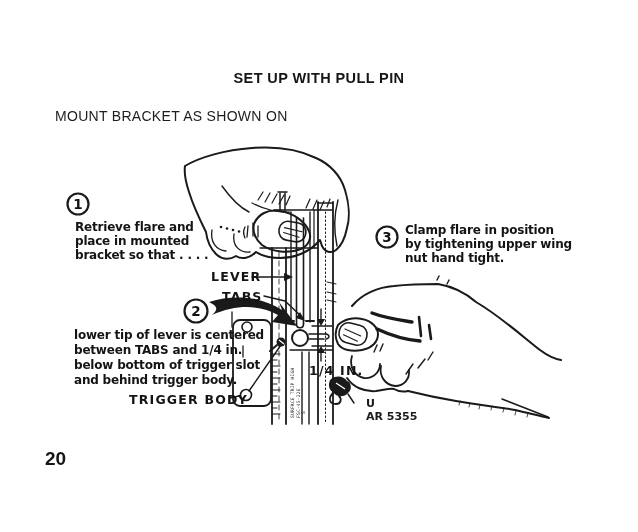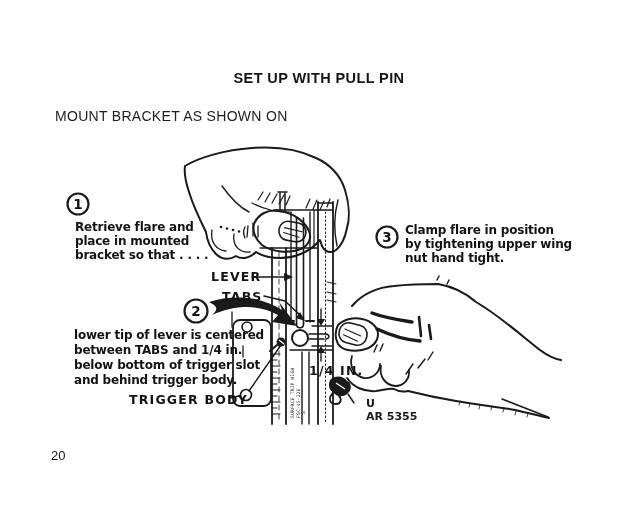--- a/index.html
+++ b/index.html
@@ -3,21 +3,21 @@
 <meta charset="utf-8">
 <style>
   html,body{margin:0;padding:0;background:#e8e8e8;}
   .page{position:relative;width:638px;height:532px;background:#ffffff;overflow:hidden;
         font-family:"Liberation Sans",sans-serif;color:#161616;}
   .title{position:absolute;top:70px;left:0;width:100%;text-align:center;
          font-size:14.5px;font-weight:bold;letter-spacing:.4px;}
   .intro{position:absolute;left:55px;font-size:14px;letter-spacing:.3px;color:#1d1d1d;}
   .intro.l1{top:108px;}
   .intro.l2{top:127px;}
-  .pageno{position:absolute;left:51px;top:448px;font-size:13px;font-weight:normal;}
+  .pageno{position:absolute;left:45px;top:448px;font-size:19px;font-weight:bold;}
   svg.illo{position:absolute;left:0;top:0;width:638px;height:532px;}
   svg.illo path,svg.illo line,svg.illo polyline,svg.illo circle,svg.illo rect{vector-effect:none;}
   .ink{stroke:#1a1a1a;fill:none;stroke-linecap:round;stroke-linejoin:round;}
   .hand-letter{font-family:"DejaVu Sans",sans-serif;font-weight:bold;font-size:12px;
                letter-spacing:-0.2px;fill:#141414;}
   .cap-label{font-family:"DejaVu Sans",sans-serif;font-weight:bold;font-size:12.5px;
              letter-spacing:1.2px;fill:#141414;}
   .num{font-family:"DejaVu Sans",sans-serif;font-weight:bold;font-size:13.5px;fill:#111;}
   .ref{font-family:"DejaVu Sans",sans-serif;font-weight:bold;font-size:11px;fill:#1a1a1a;}
   .marking{font-family:"DejaVu Sans Mono",monospace;font-size:4.6px;fill:#2a2a2a;letter-spacing:.2px;}

